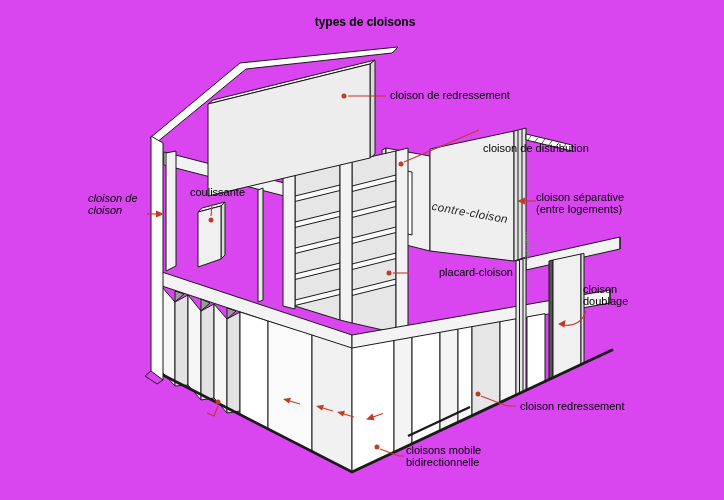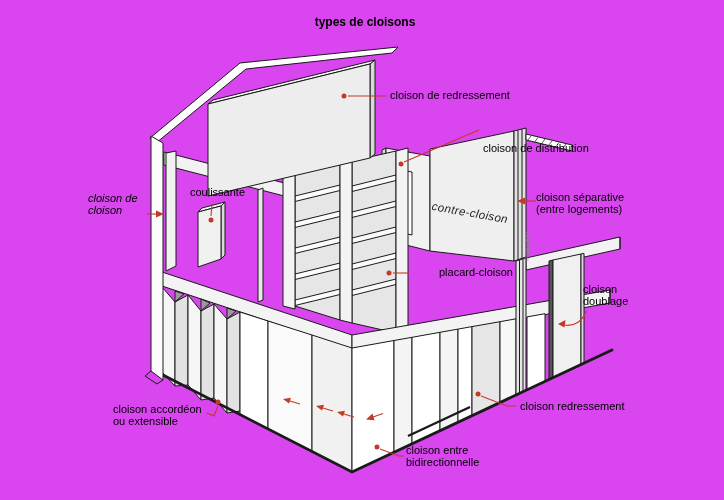--- a/index.html
+++ b/index.html
@@ -229,25 +229,21 @@
   <div>(entre logements)</div>
 </div>
 
 <div class="lbl" style="left:411px;top:266px;margin-left:28px;">placard-cloison</div>
 
 <div class="lbl" style="left:583px;top:283px;">
   <div>cloison</div>
   <div>doublage</div>
 </div>
 
-<div class="lbl" style="left:113px;top:403px;">
-  <div>cloison accordéon</div>
-  <div>ou extensible</div>
-</div>
 
 <div class="lbl" style="left:520px;top:400px;">cloison redressement</div>
 
 <div class="lbl" style="left:406px;top:444px;">
-  <div>cloison entre</div>
+  <div>cloisons mobile</div>
   <div>bidirectionnelle</div>
 </div>
 
 </div>
 
 </body></html>

